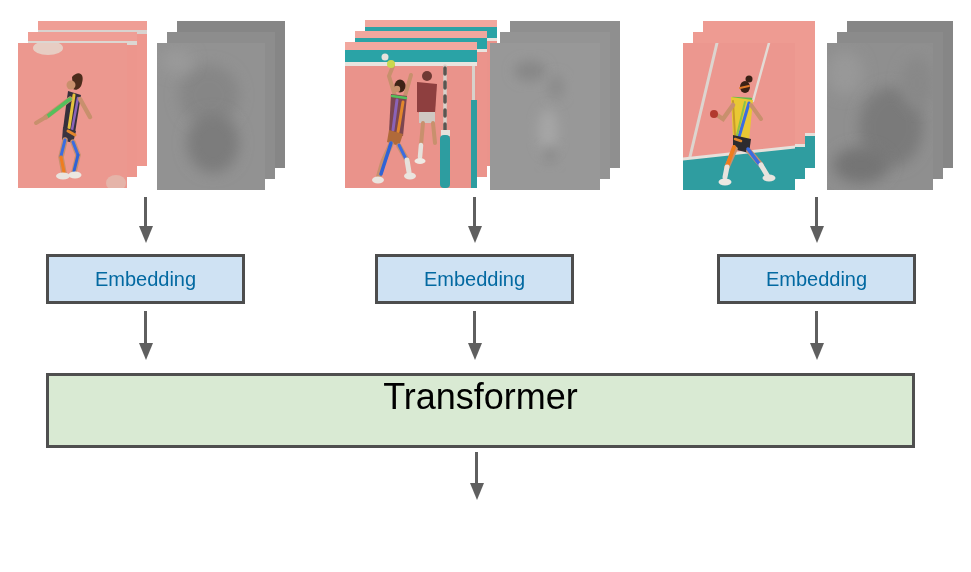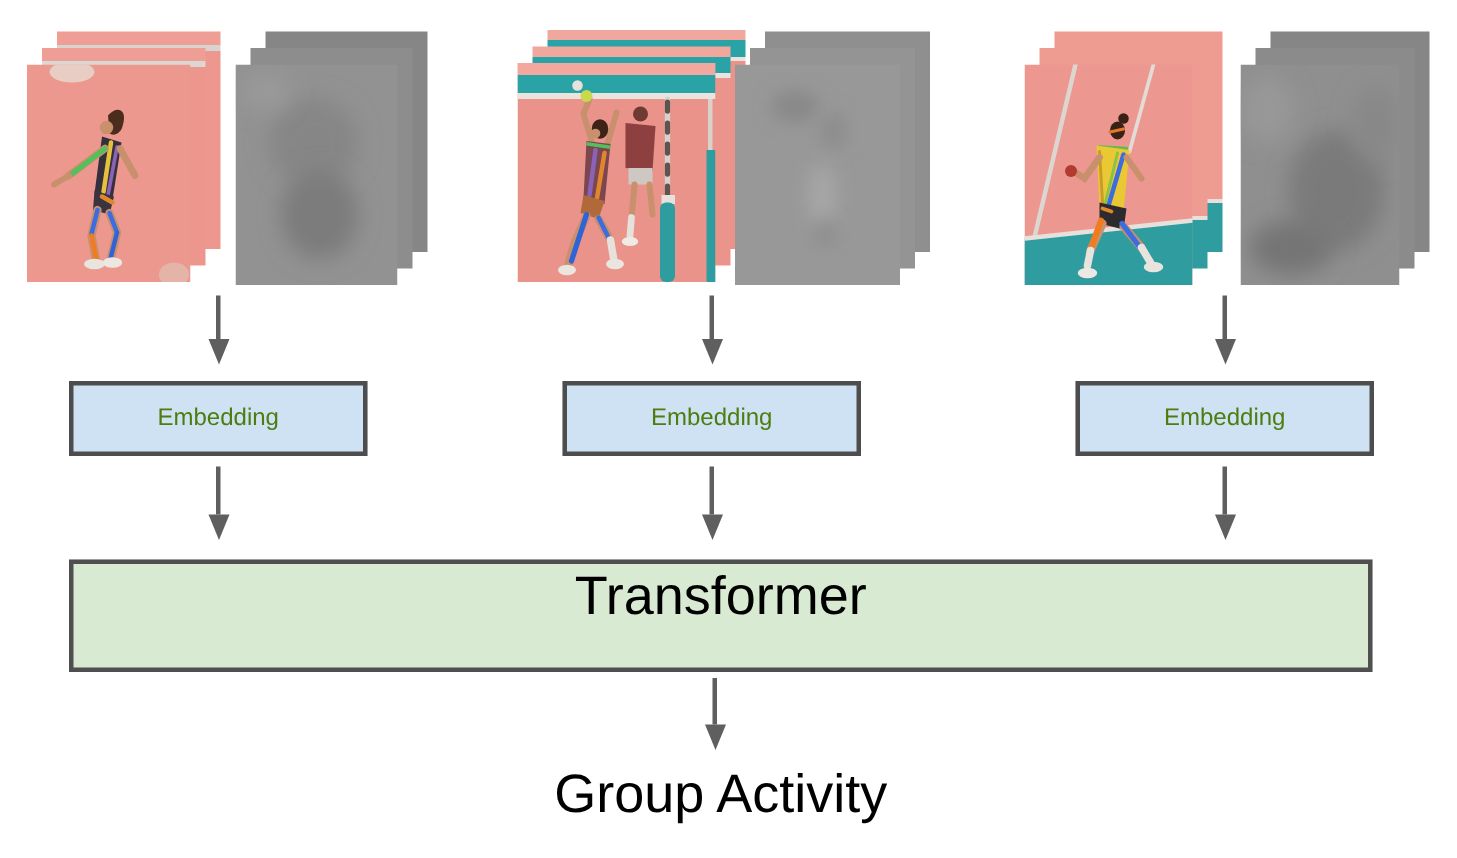--- a/index.html
+++ b/index.html
@@ -18,21 +18,21 @@
   .arrow .shaft { width:3px; background:#5f5f5f; flex:1 1 auto; }
   .arrow .head  { width:0; height:0; flex:0 0 auto;
                   border-left:7px solid transparent; border-right:7px solid transparent;
                   border-top:17px solid #5f5f5f; }
 
   
   .embed-box {
     position:absolute; top:254px; width:199px; height:50px;
     background:#cfe2f3; border:3px solid #4d4d4d; box-sizing:border-box;
     display:flex; align-items:center; justify-content:center;
-    font-size:16px; color:#4d7c0f;
+    font-size:20px; color:#0369a1;
   }
   .transformer-box {
     position:absolute; left:46px; top:373px; width:869px; height:75px;
     background:#d9ead3; border:3px solid #4f4f4f; box-sizing:border-box;
     display:flex; align-items:flex-start; justify-content:center;
     font-size:36px; color:#000;
   }
   .output-label {
     position:absolute; left:46px; top:508px; width:869px;
     text-align:center; font-size:36px; color:#000;
@@ -263,15 +263,14 @@
 
   <div class="transformer-box">
     <span>Transformer</span>
   </div>
 
   <div class="arrow" style="left:469px; top:452px; height:48px;">
     <div class="shaft"></div>
     <div class="head"></div>
   </div>
 
-  <div class="output-label">Group Activity</div>
 
 </div>
 
 </body></html>

